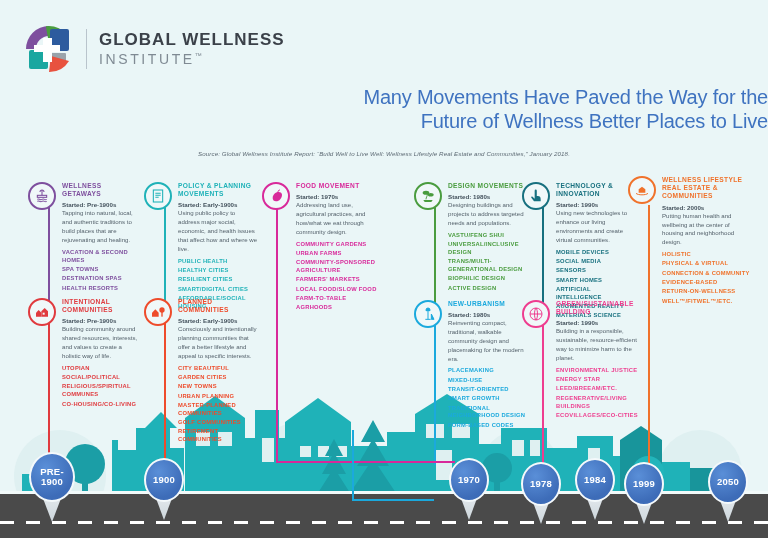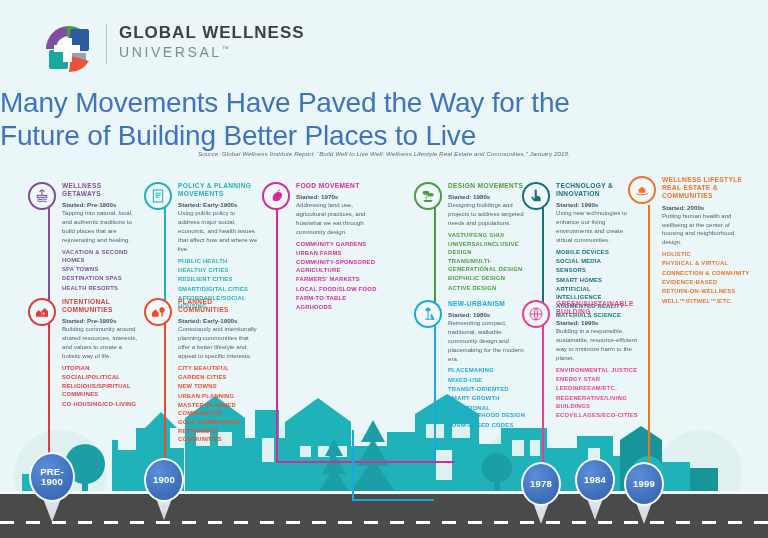--- a/index.html
+++ b/index.html
@@ -6,32 +6,32 @@
   html, body { width: 768px; height: 538px; }
   body {
     font-family: "Liberation Sans", sans-serif;
     background: #e9f5f6;
     position: relative;
     overflow: hidden;
   }
   #canvas { position: relative; width: 768px; height: 538px; background: #eaf6f7; }
 
   
-  .logo-block { position: absolute; left: 44px; top: 24px; display: flex; }
+  .logo-block { position: absolute; left: 24px; top: 24px; display: flex; align-items: center; }
   .logo-mark { width: 50px; height: 50px; position: relative; }
   .logo-div { width: 1px; height: 40px; background: #b9c4cc; margin: 0 12px; }
   .logo-text { line-height: 1.05; }
   .logo-l1 { font-size: 17px; font-weight: bold; letter-spacing: 1.0px; color: #3b4149; }
   .logo-l2 { font-size: 14px; letter-spacing: 2.6px; color: #7f8a93; margin-top: 3px; }
   .logo-tm { font-size: 7px; vertical-align: super; }
 
   .main-title {
     position: absolute; left: 0; right: 0; top: 86px;
-    text-align: left; color: #3f73c0;
-    font-size: 28px; line-height: 1.18; font-weight: normal;
+    text-align: right; color: #3f73c0;
+    font-size: 20px; line-height: 1.18; font-weight: normal;
     letter-spacing: -0.2px;
   }
   .source-line {
     position: absolute; left: 0; right: 0; top: 150px;
     text-align: center; font-size: 6.2px; font-style: italic; color: #5d6a74;
     letter-spacing: 0.1px;
   }
 
   
   .scene { position: absolute; left: 0; bottom: 0; width: 768px; height: 150px; }
@@ -174,27 +174,27 @@
         <rect x="5" y="26" width="19" height="19" rx="2" fill="#1aa7a0"></rect>
         <rect x="26" y="29" width="16" height="11" rx="1" fill="#9aa3ab"></rect>
         <path d="M25 48 A23 23 0 0 0 45 37 L27 32 Z" fill="#e8523f"></path>
         <rect x="19" y="14" width="9" height="24" fill="#fff"></rect>
         <rect x="10" y="21" width="26" height="7" fill="#fff"></rect>
       </svg>
     </div>
     <div class="logo-div"></div>
     <div class="logo-text">
       <div class="logo-l1">GLOBAL WELLNESS</div>
-      <div class="logo-l2"><span>UNIVERSAL</span><span class="logo-tm">™</span></div>
+      <div class="logo-l2"><span>INSTITUTE</span><span class="logo-tm">™</span></div>
     </div>
   </div>
 
   <div class="main-title">
     <div>Many Movements Have Paved the Way for the</div>
-    <div>Future of Building Better Places to Live</div>
+    <div>Future of Wellness Better Places to Live</div>
   </div>
   <div class="source-line">Source: Global Wellness Institute Report: “Build Well to Live Well: Wellness Lifestyle Real Estate and Communities,” January 2018.</div>
 
   <div class="stem" style="left:48px;top:205px;height:250px;background:#7e4f9e"></div>
   <div class="stem" style="left:48px;top:320px;height:140px;background:#e03a3e"></div>
   <div class="stem" style="left:164px;top:205px;height:110px;background:#1fb2b8"></div>
   <div class="stem" style="left:164px;top:322px;height:140px;background:#ee4b2b"></div>
   <div class="stem" style="left:434px;top:205px;height:115px;background:#4a9c3f"></div>
   <div class="stem" style="left:434px;top:325px;height:140px;background:#1ba9dd"></div>
   <div class="stem" style="left:542px;top:205px;height:115px;background:#17707f"></div>
@@ -442,32 +442,44 @@
           <div>1900</div>
       </div>
     </div>
   </div>
   <div class="pin small" style="left:142px;top:458px">
     <div class="tail"></div>
     <div class="bulb">
       <div class="lbl">1900</div>
     </div>
   </div>
+  <div class="pin small" style="left:447px;top:458px">
+    <div class="tail"></div>
+    <div class="bulb">
+      <div class="lbl">1970</div>
+    </div>
+  </div>
   <div class="pin small" style="left:519px;top:462px">
     <div class="tail"></div>
     <div class="bulb">
       <div class="lbl">1978</div>
     </div>
   </div>
   <div class="pin small" style="left:573px;top:458px">
     <div class="tail"></div>
     <div class="bulb">
       <div class="lbl">1984</div>
     </div>
   </div>
   <div class="pin small" style="left:622px;top:462px">
     <div class="tail"></div>
     <div class="bulb">
       <div class="lbl">1999</div>
     </div>
   </div>
+  <div class="pin small" style="left:706px;top:460px">
+    <div class="tail"></div>
+    <div class="bulb">
+      <div class="lbl">2050</div>
+    </div>
+  </div>
 
 </div>
 
 </body></html>

